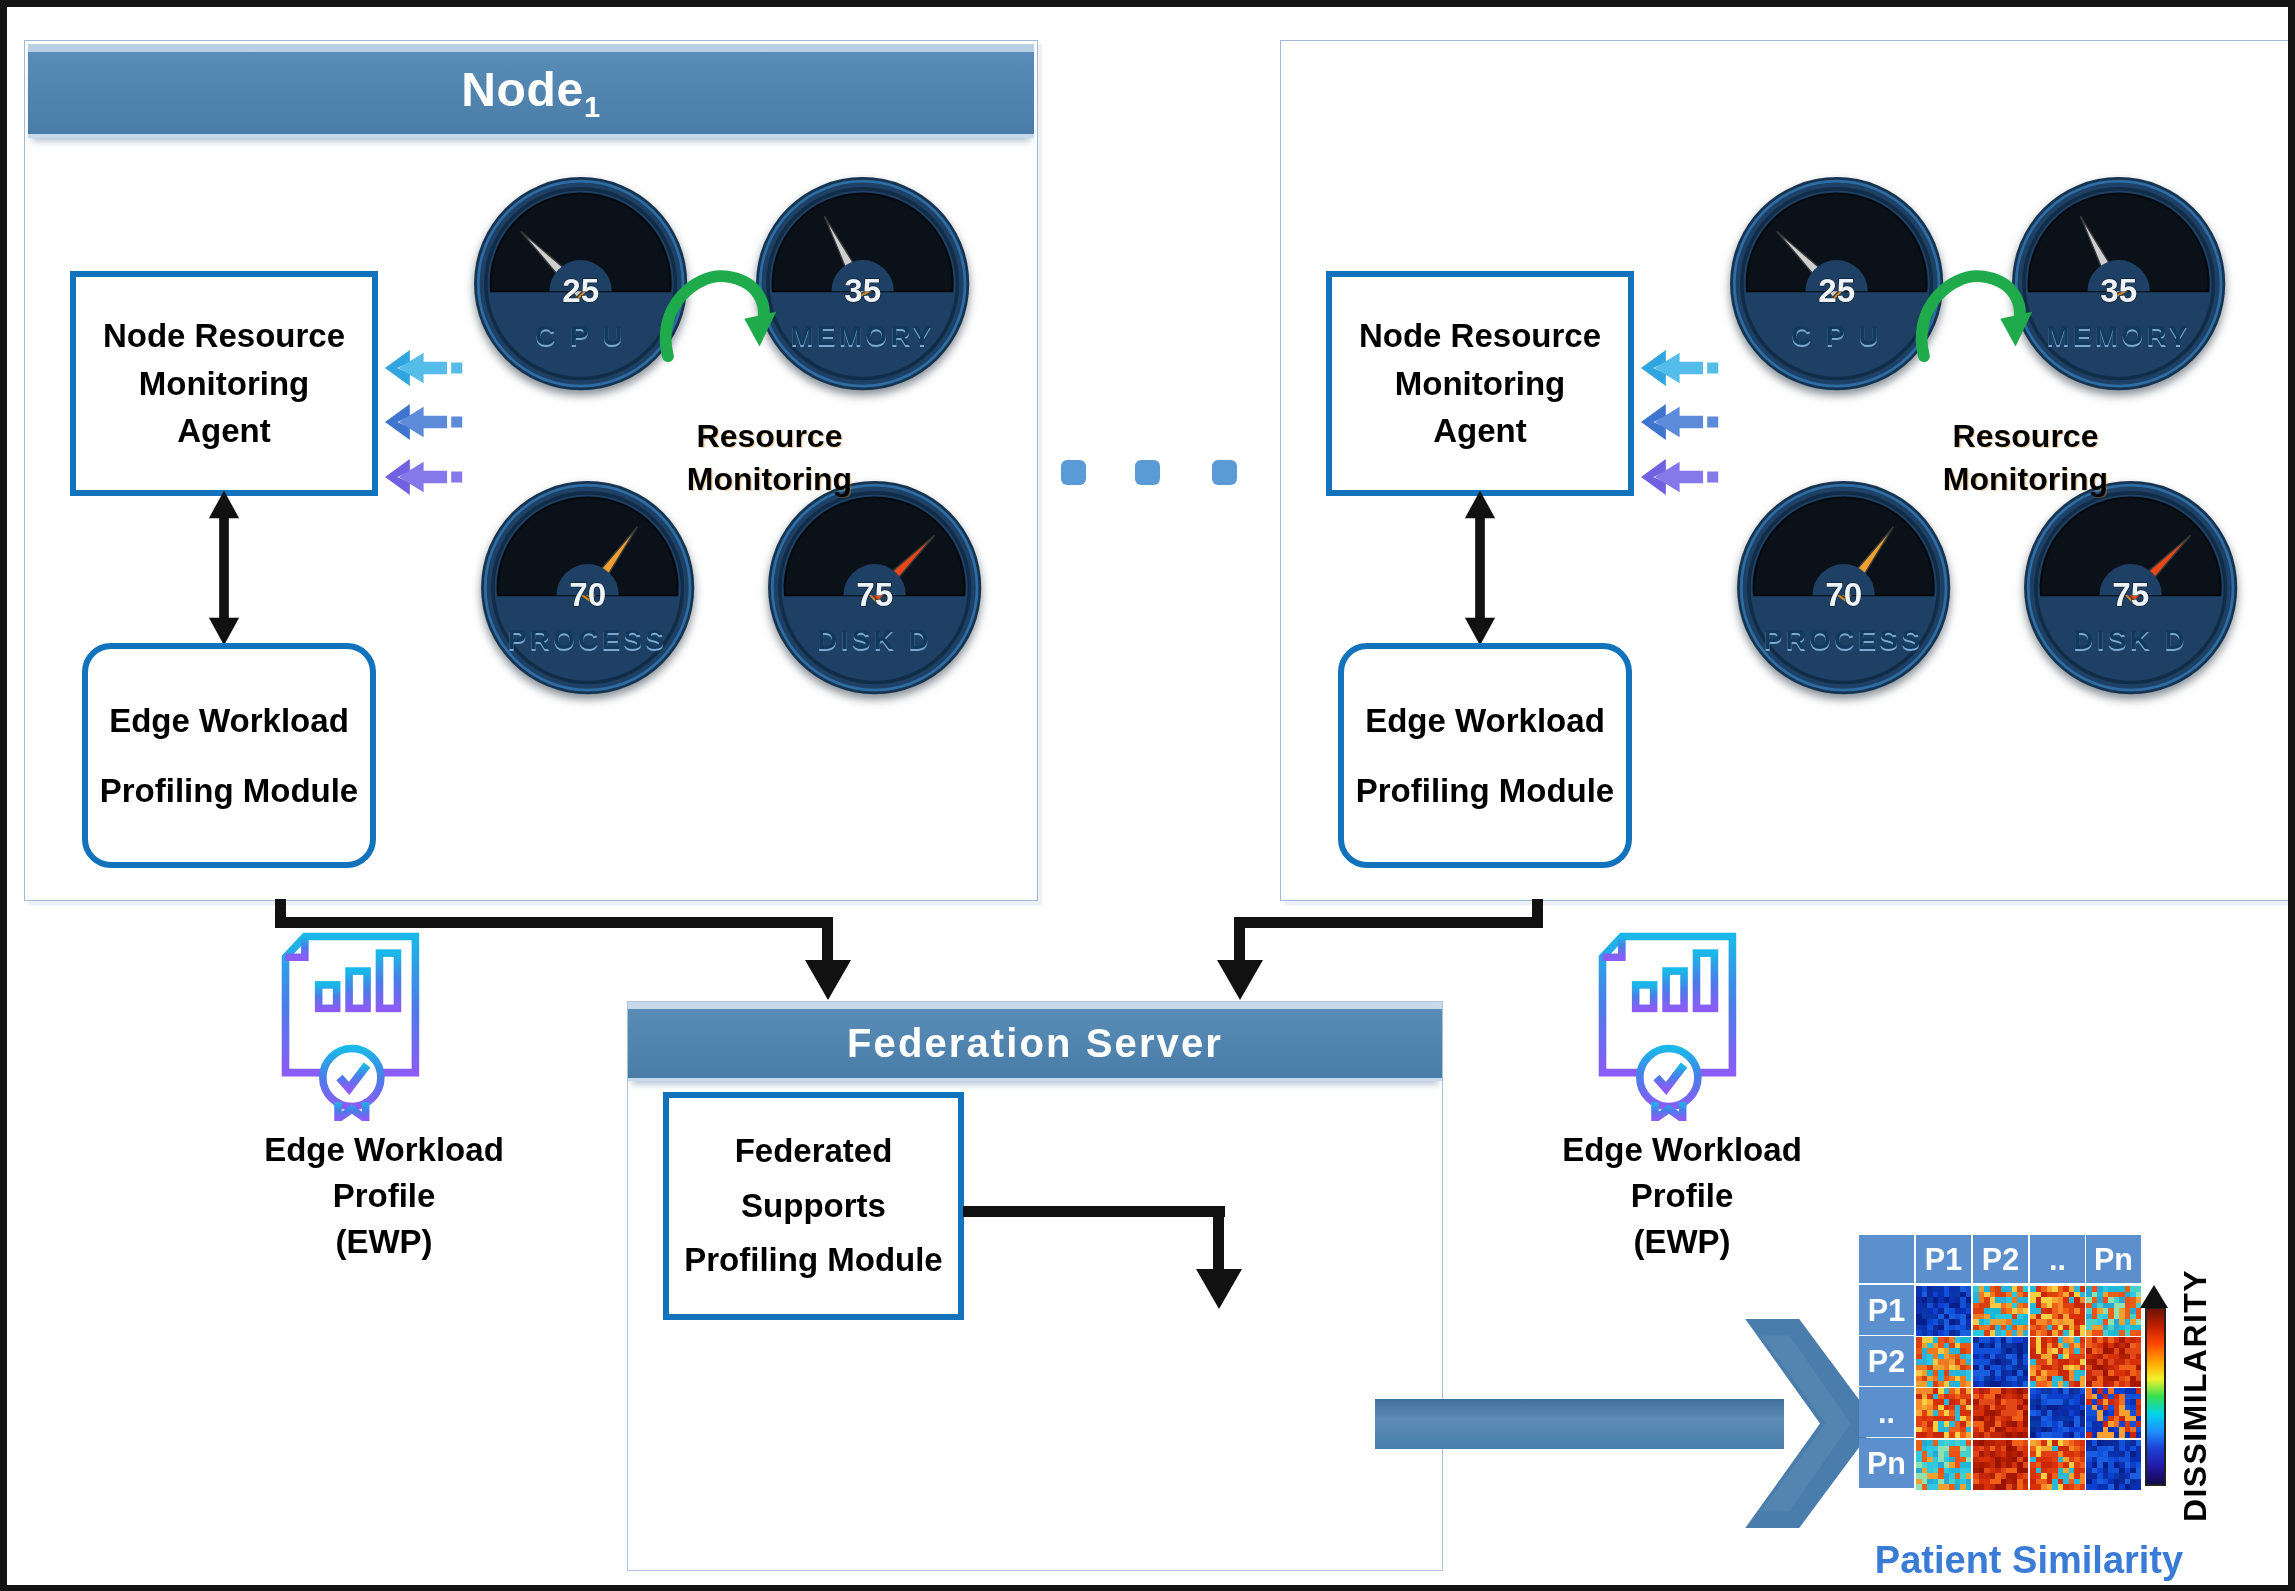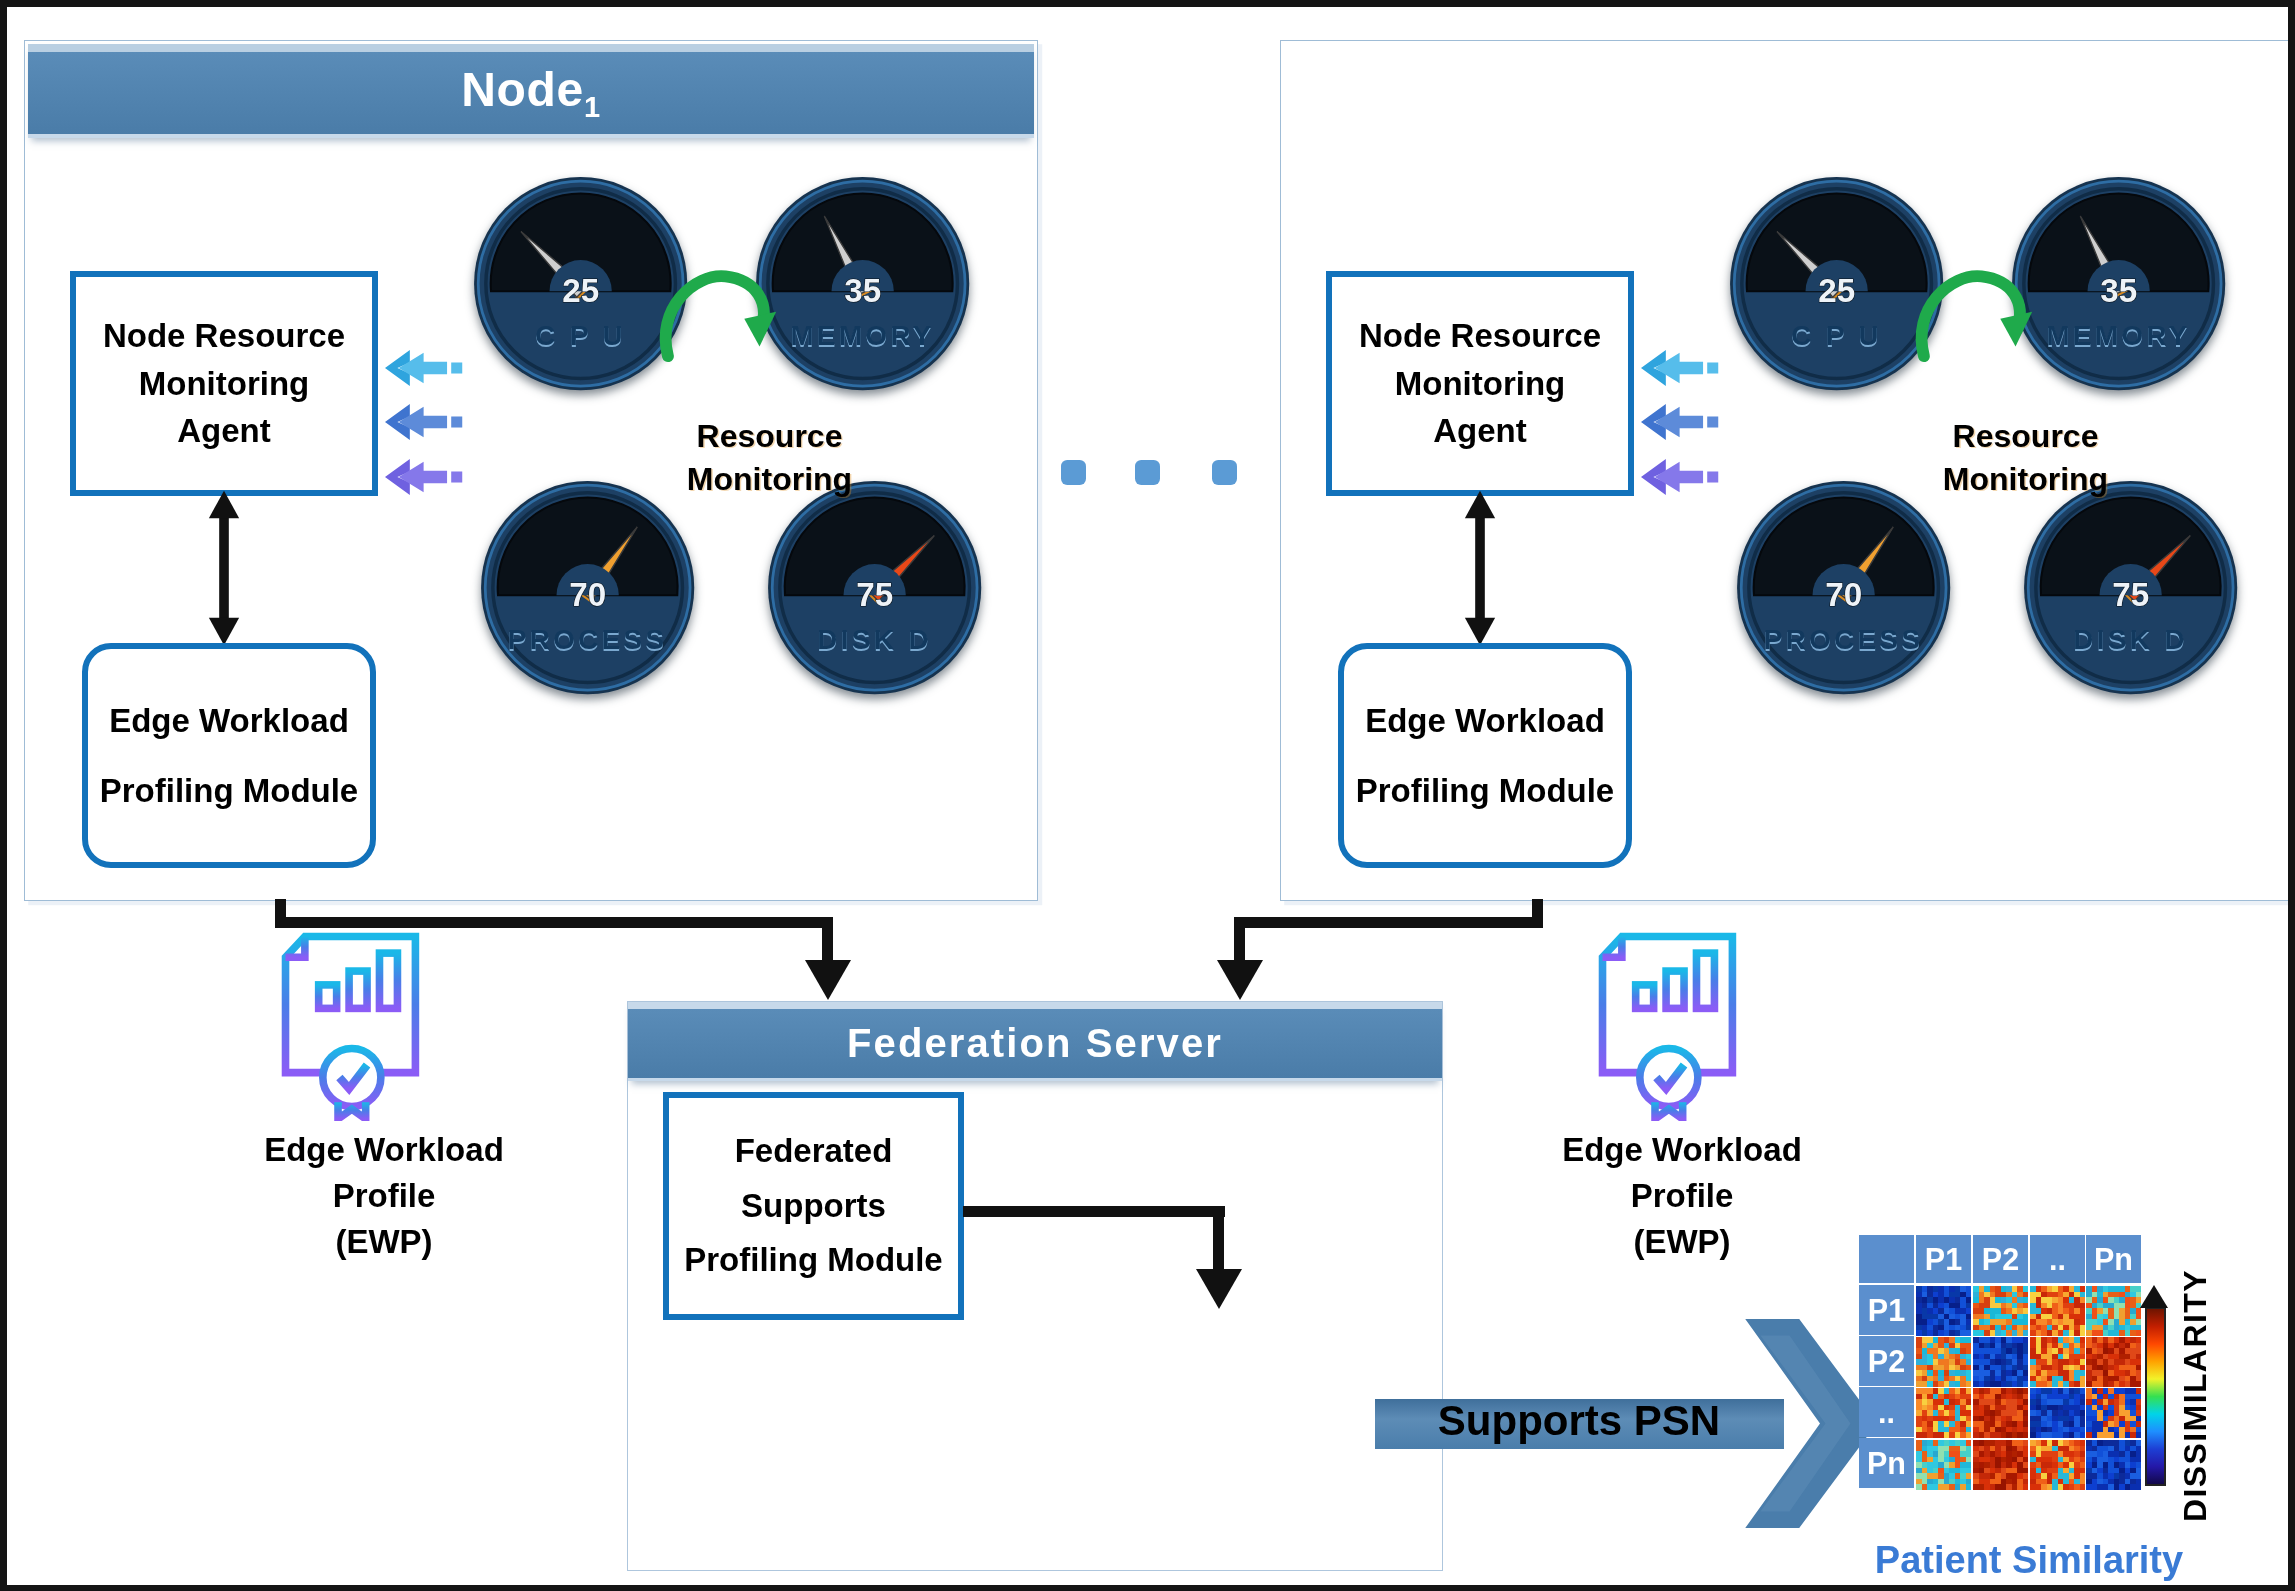--- a/index.html
+++ b/index.html
@@ -350,21 +350,20 @@
 
   <div class="conn" style="left:963px;top:1206px;width:262px;height:11px;"></div>
   <div class="conn" style="left:1213px;top:1206px;width:11px;height:64px;"></div>
   <div class="conn-head" style="left:1196px;top:1269px;"></div>
 
   <div id="psn-shaft"></div>
   <svg id="psn-head" viewBox="0 0 190 302">
     <polygon points="0,0 78,0 190,151 78,302 0,302 108,151" fill="#4a7dab"></polygon>
     <polygon points="22,24 64,24 152,151 64,278 22,278 116,151" fill="#5d8cb6" opacity="0.55"></polygon>
   </svg>
-  <div id="psn-text">Supports PSN</div>
 
   <div id="matrix">
       <div class="mx-cell" style="left: 1859px; top: 1235px; width: 55px; height: 48px;"></div>
       <div class="mx-cell" style="left: 1916px; top: 1235px; width: 55px; height: 48px;">P1</div>
       <div class="mx-cell" style="left: 1973px; top: 1235px; width: 55px; height: 48px;">P2</div>
       <div class="mx-cell" style="left: 2030px; top: 1235px; width: 55px; height: 48px;">..</div>
       <div class="mx-cell" style="left: 2086px; top: 1235px; width: 55px; height: 48px;">Pn</div>
       <div class="mx-cell" style="left: 1859px; top: 1285px; width: 55px; height: 50px;">P1</div>
       <div class="mx-cell" style="left: 1859px; top: 1336px; width: 55px; height: 50px;">P2</div>
       <div class="mx-cell" style="left: 1859px; top: 1387px; width: 55px; height: 50px;">..</div>

